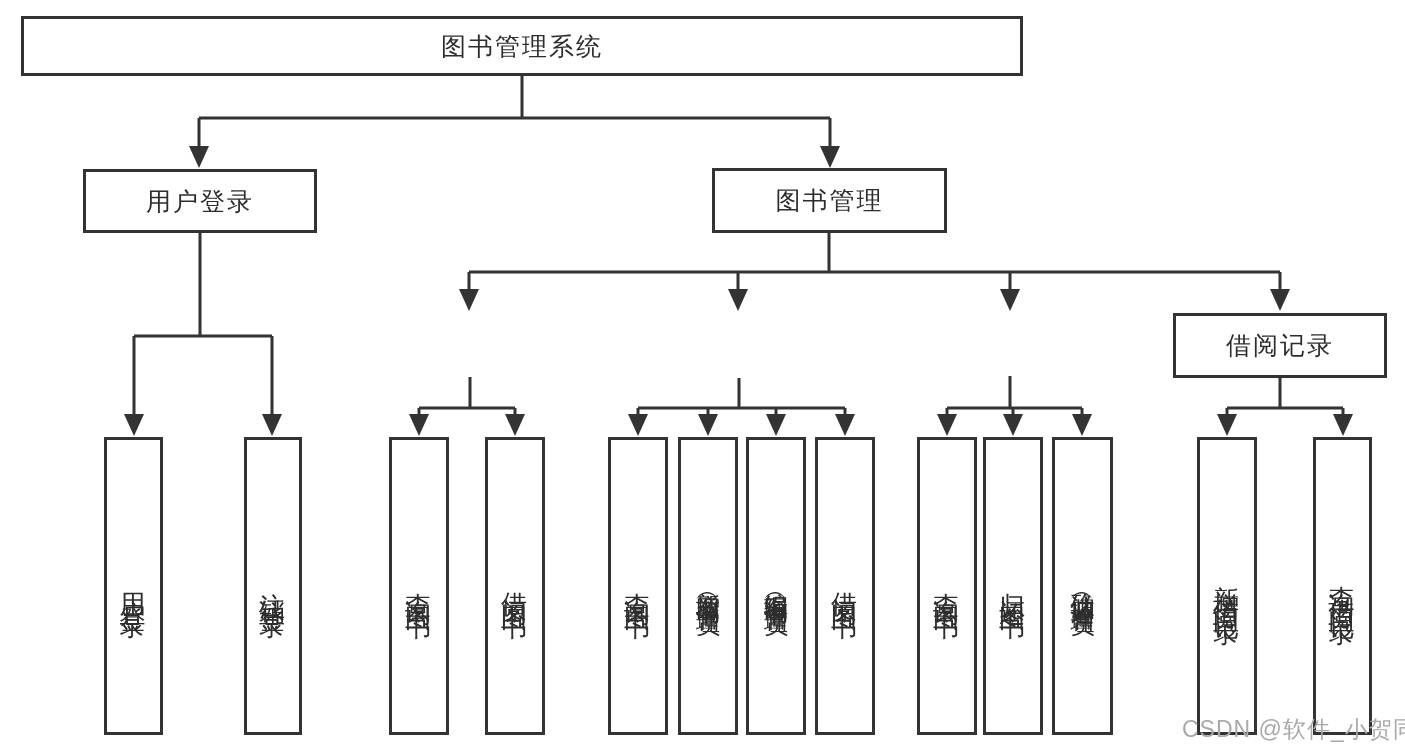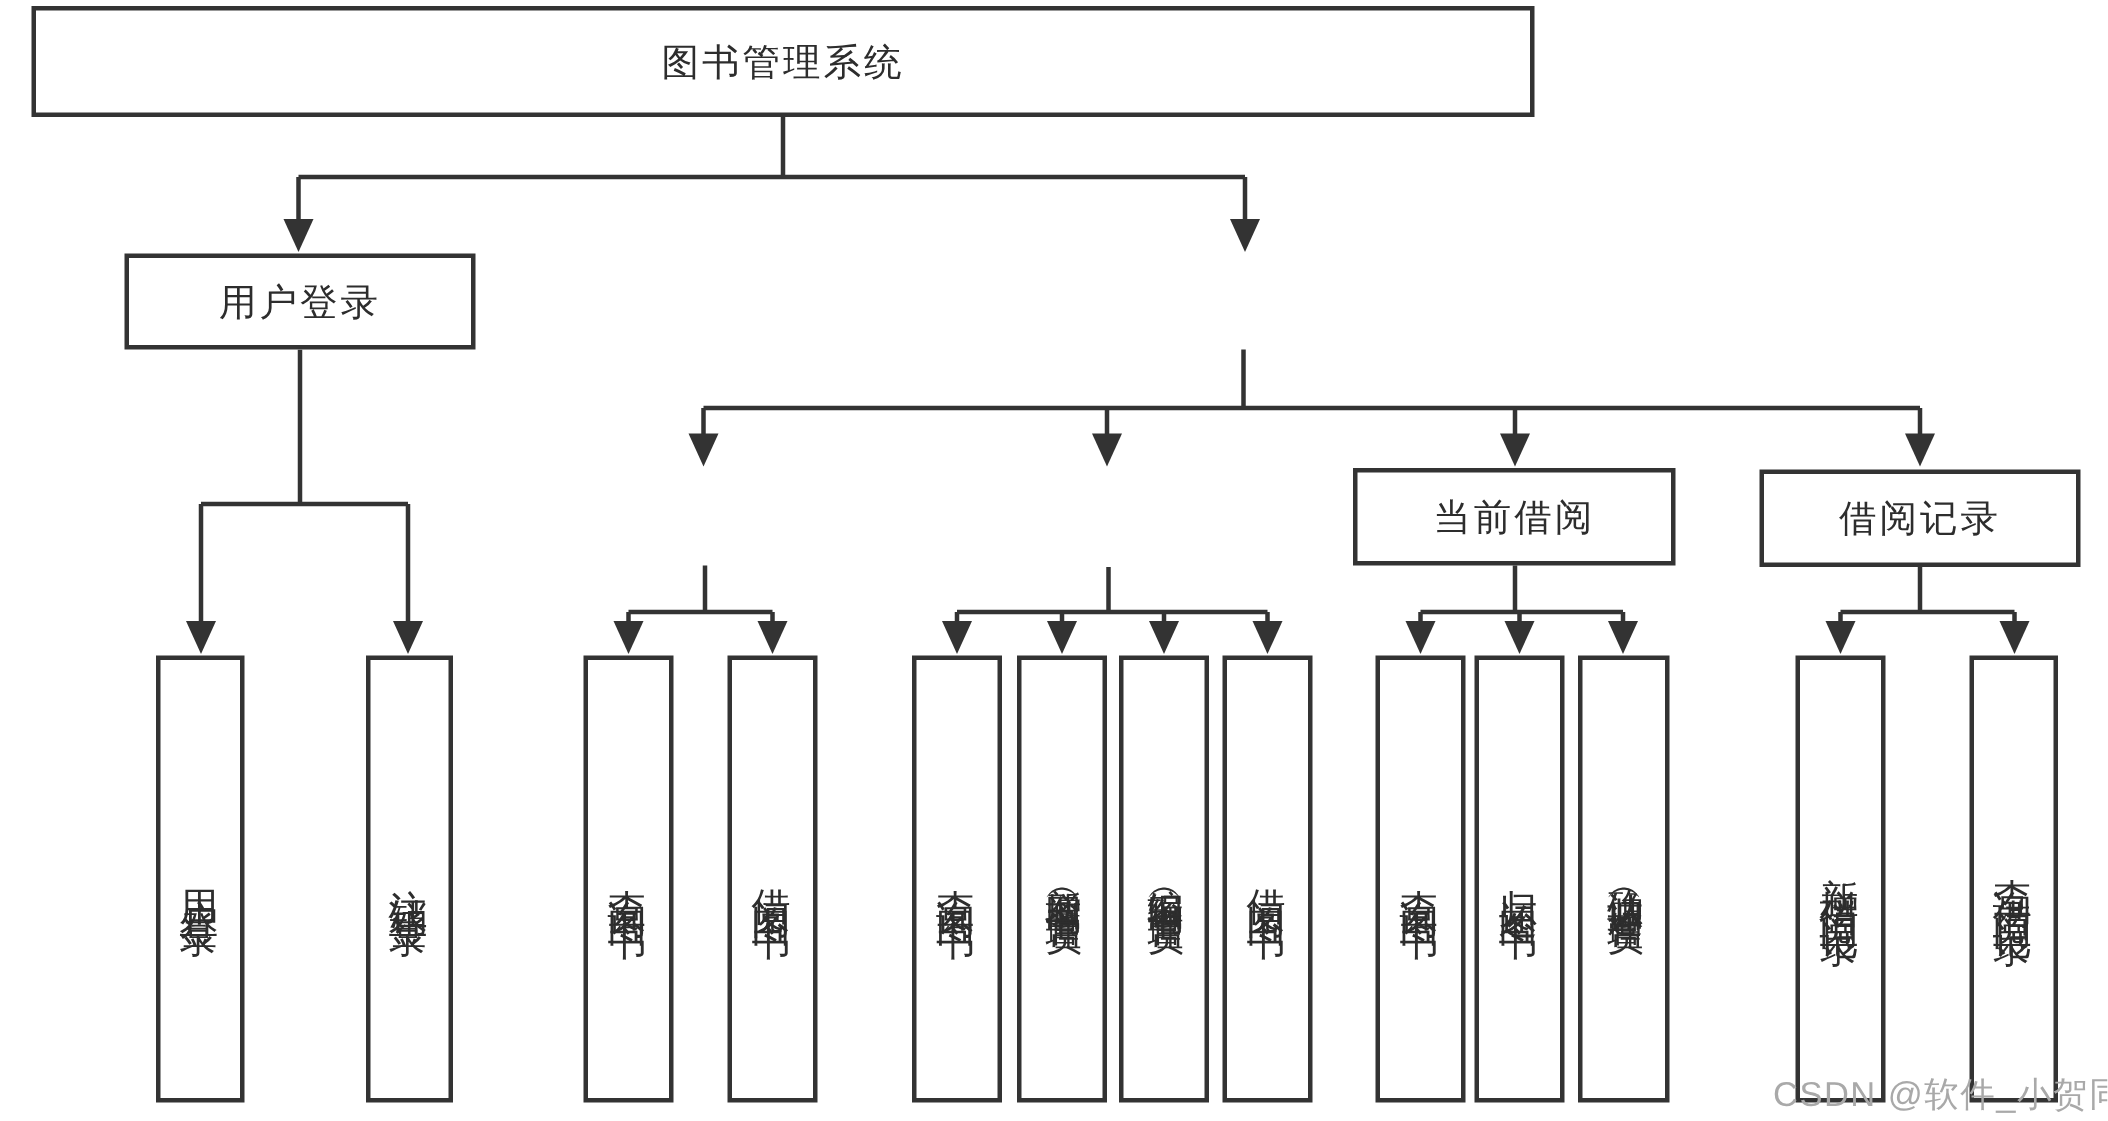--- a/index.html
+++ b/index.html
@@ -99,25 +99,25 @@
       <polygon points="1072,414 1092,414 1082,436"></polygon>
     </g>
 
     <g>
       <path d="M1280 377 V408 M1227 408 H1343 M1227 408 V415 M1343 408 V415"></path>
       <polygon points="1217,414 1237,414 1227,436"></polygon>
       <polygon points="1333,414 1353,414 1343,436"></polygon>
     </g>
   </svg>
 
-  <div class="node" style="left:21px;top:4px;width:1002px;height:74px">图书管理系统</div>
+  <div class="node" style="left:21px;top:16px;width:1002px;height:60px">图书管理系统</div>
 
   <div class="node" style="left:83px;top:169px;width:234px;height:64px">用户登录</div>
+  <div class="node" style="left:712px;top:168px;width:235px;height:65px">图书管理</div>
 
-  <div class="node" style="left:902px;top:312px;width:215px;height:65px">当前借阅</div>
   <div class="node" style="left:1173px;top:313px;width:214px;height:65px">借阅记录</div>
 
   <div class="node v" style="left:104px;top:437px;width:59px;height:298px">用户登录</div>
   <div class="node v" style="left:244px;top:437px;width:58px;height:298px">注销登录</div>
 
   <div class="node v" style="left:389px;top:437px;width:60px;height:298px">查询图书</div>
   <div class="node v" style="left:485px;top:437px;width:60px;height:298px">借阅图书</div>
 
   <div class="node v" style="left:608px;top:437px;width:60px;height:298px">查询图书</div>
   <div class="node v long" style="left:678px;top:437px;width:60px;height:298px">新增图书（管理员）</div>

